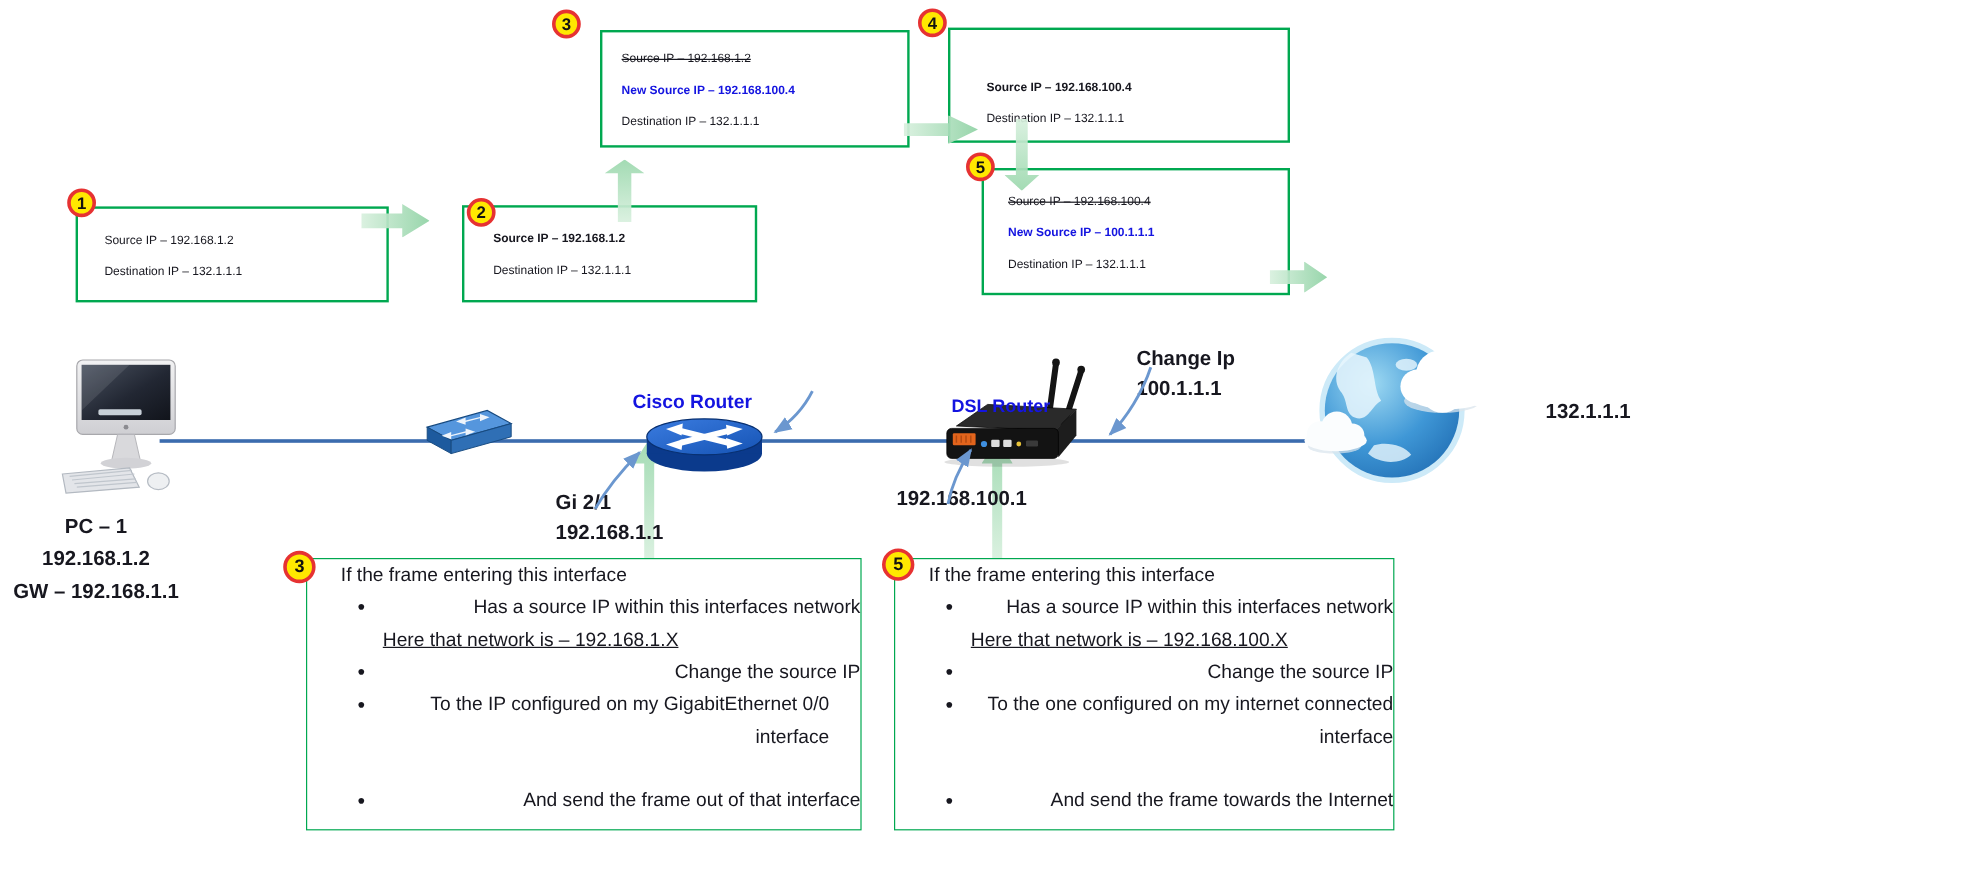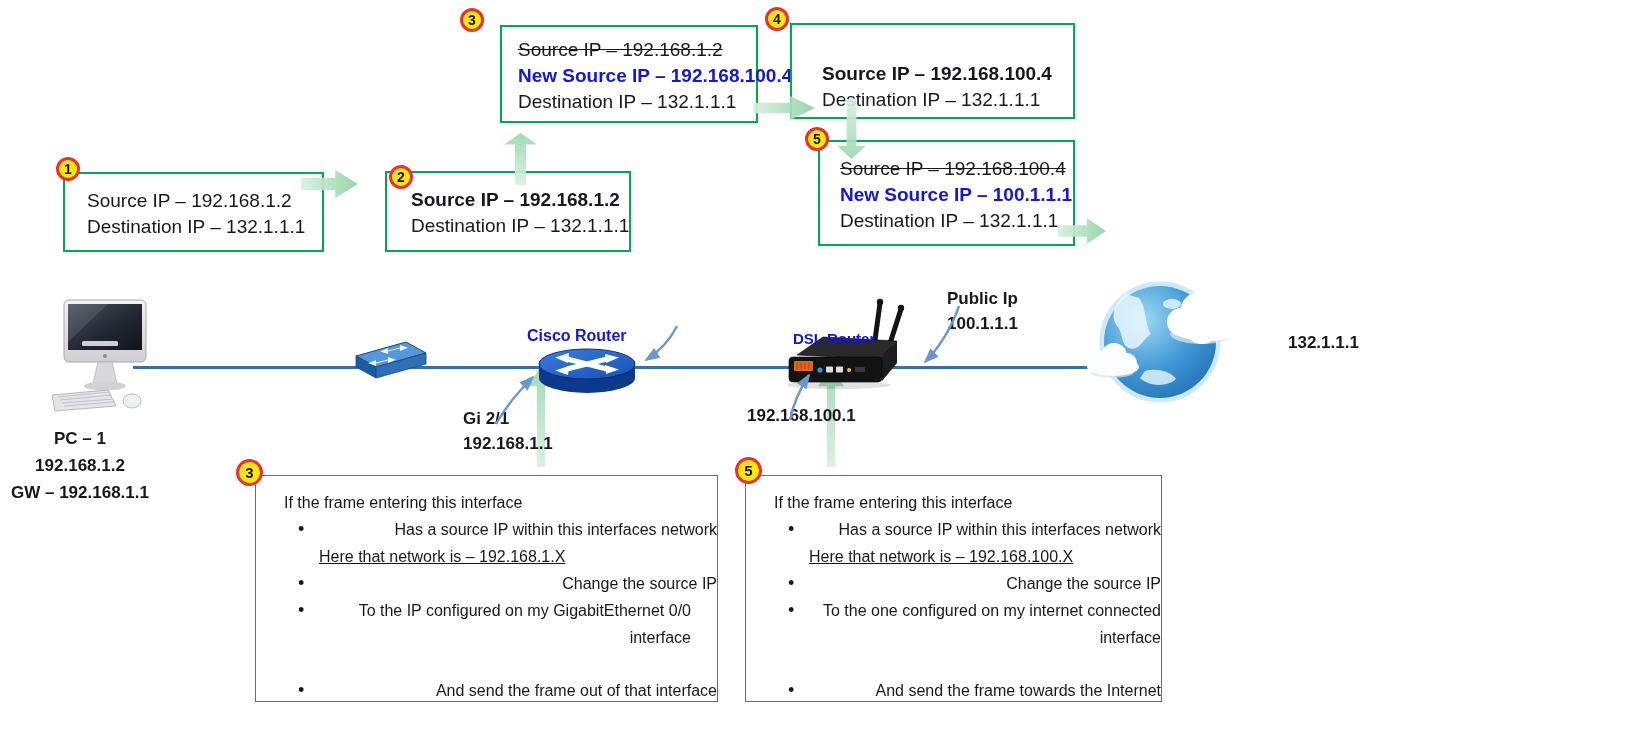--- a/index.html
+++ b/index.html
@@ -5,21 +5,21 @@
   html,body{margin:0;padding:0;background:#fff;}
   #canvas{
     position:relative;width:1638px;height:734px;background:#ffffff;overflow:hidden;
     font-family:"Liberation Sans", sans-serif;color:var(--text-dark,#17171f);
   }
   
   .net-line{position:absolute;left:133px;top:366px;width:985px;height:3px;background:var(--line-blue,#3b6cae);z-index:0;}
   .net-dot{position:absolute;left:1110px;top:360px;width:15px;height:15px;border-radius:50%;background:var(--line-blue,#3b6cae);z-index:1;}
   
   .pkt-box{position:absolute;background:#fff;border:2px solid var(--box-border-green,#00a850);z-index:2;box-sizing:border-box;}
-  .pkt-line{font-size:19px;line-height:26px;white-space:nowrap;}
+  .pkt-line{font-size:10px;line-height:26px;white-space:nowrap;}
   .s-bold{font-weight:bold;}
   .s-strike{text-decoration:line-through;}
   .s-blue{color:var(--blue-text,#1414e0);font-weight:bold;}
   #pkt1{left:63px;top:172px;width:261px;height:80px;padding:14px 0 0 22px;}
   #pkt2{left:385px;top:171px;width:246px;height:81px;padding:14px 0 0 24px;}
   #pkt3{left:500px;top:25px;width:258px;height:98px;padding:10px 0 0 16px;}
   #pkt4{left:790px;top:23px;width:285px;height:96px;padding:36px 0 0 30px;}
   #pkt5{left:818px;top:140px;width:257px;height:106px;padding:14px 0 0 20px;}
   
   .badge{position:absolute;width:24px;height:24px;border-radius:50%;background:var(--badge-fill,#ffe800);
@@ -35,21 +35,21 @@
   .ga-down{background:linear-gradient(180deg,#d8f0de,#9bd8ad);
     clip-path:polygon(33% 0,67% 0,67% 78%,100% 78%,50% 100%,0 78%,33% 78%);}
   .ga-tall{clip-path:polygon(34% 100%,34% 20%,0 20%,50% 0,100% 20%,66% 20%,66% 100%);z-index:1;}
   
   .dev-label{position:absolute;font-weight:bold;font-size:17px;line-height:25px;z-index:4;}
   .dev-label.center{text-align:center;}
   .blue-label{position:absolute;font-weight:bold;font-size:15px;color:var(--blue-text,#1414e0);z-index:4;white-space:nowrap;}
   .dev-svg{position:absolute;z-index:3;}
   
   .callout{position:absolute;background:#fff;border:1.5px solid var(--box-border-green,#00a850);z-index:2;box-sizing:border-box;
-    font-size:16px;line-height:27px;padding-top:13px;margin-top:10px;}
+    font-size:16px;line-height:27px;}
   #calloutL{left:255px;top:465px;width:463px;height:227px;}
   #calloutR{left:745px;top:465px;width:417px;height:227px;}
   .co-intro{padding-left:28px;}
   .co-bullet{position:relative;padding-left:63px;text-align:right;}
   .co-bullet::before{content:"\2022";position:absolute;left:42px;top:0;font-size:18px;}
   .co-sub{padding-left:63px;text-decoration:underline;}
   .co-gap{margin-top:26px;}
   .co-wrap{max-width:372px;}
   
   #pointers{position:absolute;left:0;top:0;z-index:5;pointer-events:none;}
@@ -175,21 +175,21 @@
     <rect x="11" y="68" width="19" height="10" rx="1" fill="#e2641c"></rect>
     <path d="M14,70 v6 M18,70 v6 M22,70 v6 M26,70 v6" stroke="#b24a12" stroke-width="1.2"></path>
     <circle cx="37" cy="77" r="2.6" fill="#3f8fe0"></circle>
     <rect x="43" y="73.5" width="7" height="6" fill="#dddddd" rx="1"></rect>
     <rect x="53" y="73.5" width="7" height="6" fill="#dddddd" rx="1"></rect>
     <circle cx="66" cy="77" r="2" fill="#e8c33a"></circle>
     <rect x="72" y="74" width="10" height="5" fill="#3a3a3a" rx="1"></rect>
   </svg>
   <div class="blue-label" style="left:793px;top:330px;width:120px;text-align:left;">DSL Router</div>
   <div class="dev-label" style="left:947px;top:286px;">
-    <div>Public Ip</div>
+    <div>Change Ip</div>
     <div>100.1.1.1</div>
   </div>
   <div class="dev-label" style="left:747px;top:403px;">192.168.100.1</div>
 
   <svg class="dev-svg" style="left:1050px;top:278px;" width="210" height="130" viewBox="0 0 210 130">
     <defs>
       <radialGradient id="gOcean" cx="0.35" cy="0.3" r="0.85">
         <stop offset="0" stop-color="#9ed9f2"></stop>
           <stop offset="0.55" stop-color="#3f97d6"></stop>
           <stop offset="1" stop-color="#1f6cb2"></stop>

